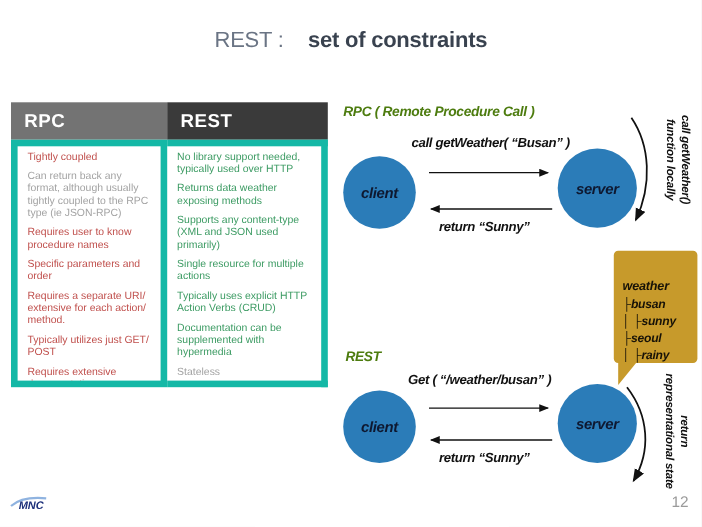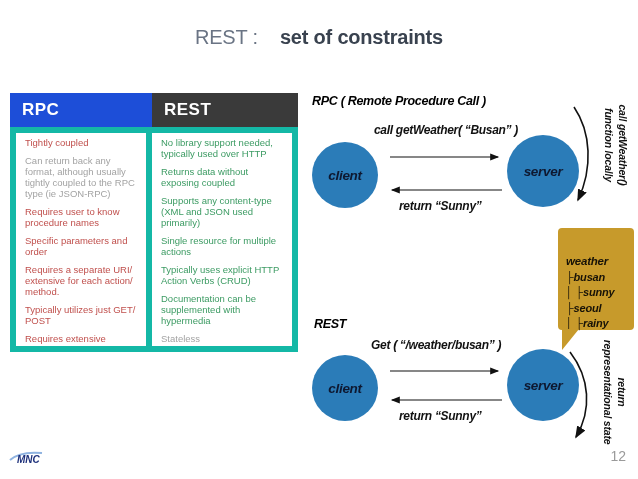--- a/index.html
+++ b/index.html
@@ -7,32 +7,32 @@
 
   
   .title{position:absolute;top:26px;left:0;width:100%;text-align:center;font-size:20px;letter-spacing:-0.2px;color:#39424f;}
   .title .prefix{font-weight:normal;color:#6a7484;}
   .title .main{font-weight:bold;margin-left:22px;}
 
   
   .cmp-table{position:absolute;left:10px;top:93px;width:288px;}
   .cmp-head{display:grid;grid-template-columns:142px 146px;height:34px;}
   .cmp-head .hc{color:#fff;font-weight:bold;font-size:17px;line-height:34px;padding-left:12px;letter-spacing:0.5px;}
-  .hc.rpc{background:#1d4ed8;}
+  .hc.rpc{background:#737373;}
   .hc.rest{background:#3a3a3a;}
   .cmp-body{display:grid;grid-template-columns:142px 146px;height:225px;}
   .cmp-col{border:6px solid #14b8a6;padding:4px 8px 4px 9px;overflow:hidden;box-sizing:border-box;}
   .cmp-col + .cmp-col{border-left:none;}
   .cmp-col p{margin:0 0 7px 0;font-size:9.5px;line-height:11px;}
   .tone-red{color:#c0504d;}
   .tone-green{color:#3c9b63;}
   .tone-gray{color:#a3a3a3;}
 
   
-  .diag-heading{position:absolute;font-weight:bold;font-style:italic;font-size:12.5px;color:#000000;letter-spacing:-0.3px;}
+  .diag-heading{position:absolute;font-weight:bold;font-style:italic;font-size:12.5px;color:#4d7c0f;letter-spacing:-0.3px;}
   .circle{position:absolute;border-radius:50%;background:#2b7cb8;display:flex;align-items:center;justify-content:center;}
   .circle span{font-weight:bold;font-style:italic;font-size:13.5px;color:#0e1830;letter-spacing:-0.3px;}
   .arrow-label{position:absolute;font-weight:bold;font-style:italic;font-size:12px;color:#111;letter-spacing:-0.3px;white-space:nowrap;}
 
   
   .side-note{position:absolute;text-align:center;font-weight:bold;font-style:italic;font-size:10.5px;line-height:14px;color:#111;letter-spacing:-0.2px;white-space:nowrap;}
   .rot{transform:rotate(90deg);transform-origin:center center;}
 
   
   .bubble{position:absolute;left:558px;top:228px;width:76px;height:102px;background:#c79a2b;border-radius:4px;box-sizing:border-box;padding:6px 0 0 8px;}
@@ -66,21 +66,21 @@
           <p class="tone-red">Tightly coupled</p>
           <p class="tone-gray">Can return back any format, although usually tightly coupled to the RPC type (ie JSON-RPC)</p>
           <p class="tone-red">Requires user to know procedure names</p>
           <p class="tone-red">Specific parameters and order</p>
           <p class="tone-red">Requires a separate URI/ extensive for each action/ method.</p>
           <p class="tone-red">Typically utilizes just GET/ POST</p>
           <p class="tone-red">Requires extensive documentation</p>
         </div>
       <div class="cmp-col" id="rest-col">
           <p class="tone-green">No library support needed, typically used over HTTP</p>
-          <p class="tone-green">Returns data without exposing coupled</p>
+          <p class="tone-green">Returns data weather exposing methods</p>
           <p class="tone-green">Supports any content-type (XML and JSON used primarily)</p>
           <p class="tone-green">Single resource for multiple actions</p>
           <p class="tone-green">Typically uses explicit HTTP Action Verbs (CRUD)</p>
           <p class="tone-green">Documentation can be supplemented with hypermedia</p>
           <p class="tone-gray">Stateless</p>
           <p class="tone-red">More difficult for developers to use.</p>
         </div>
     </div>
   </div>
 

